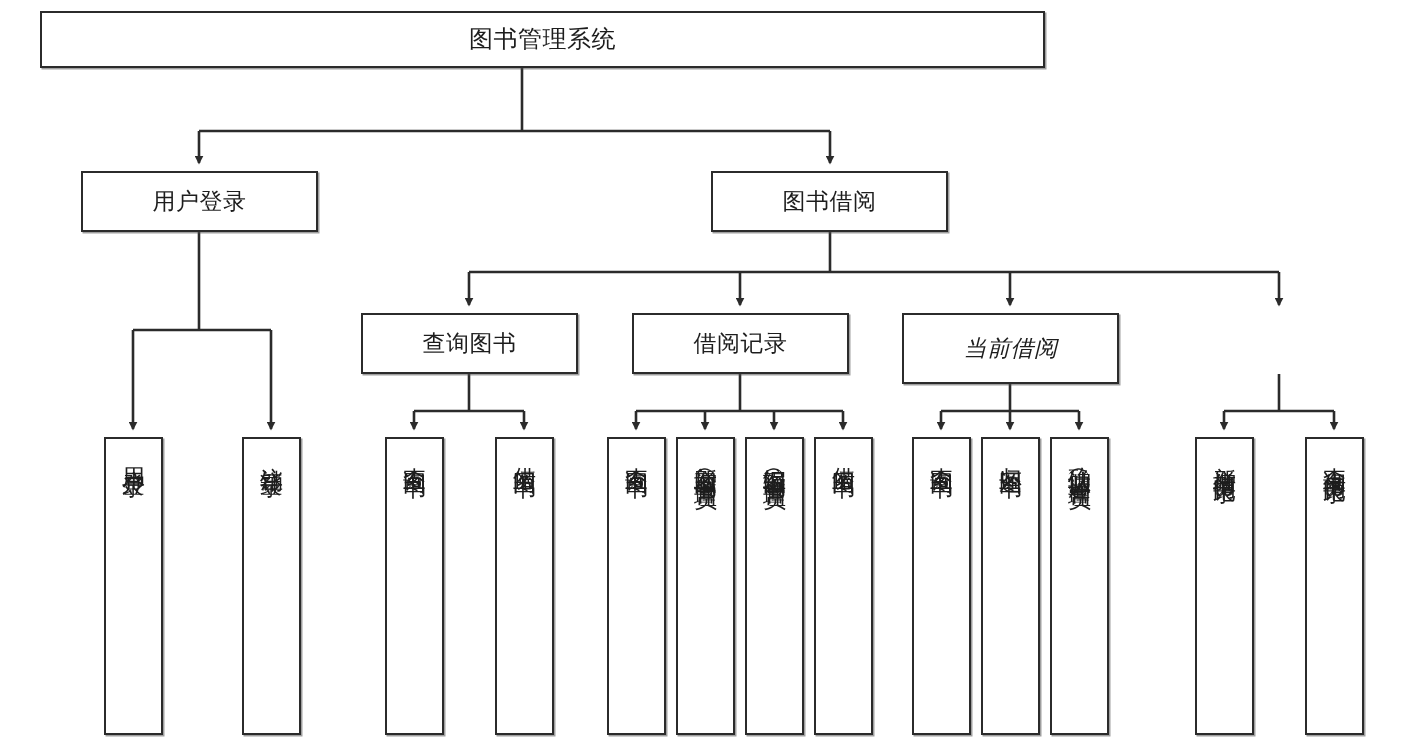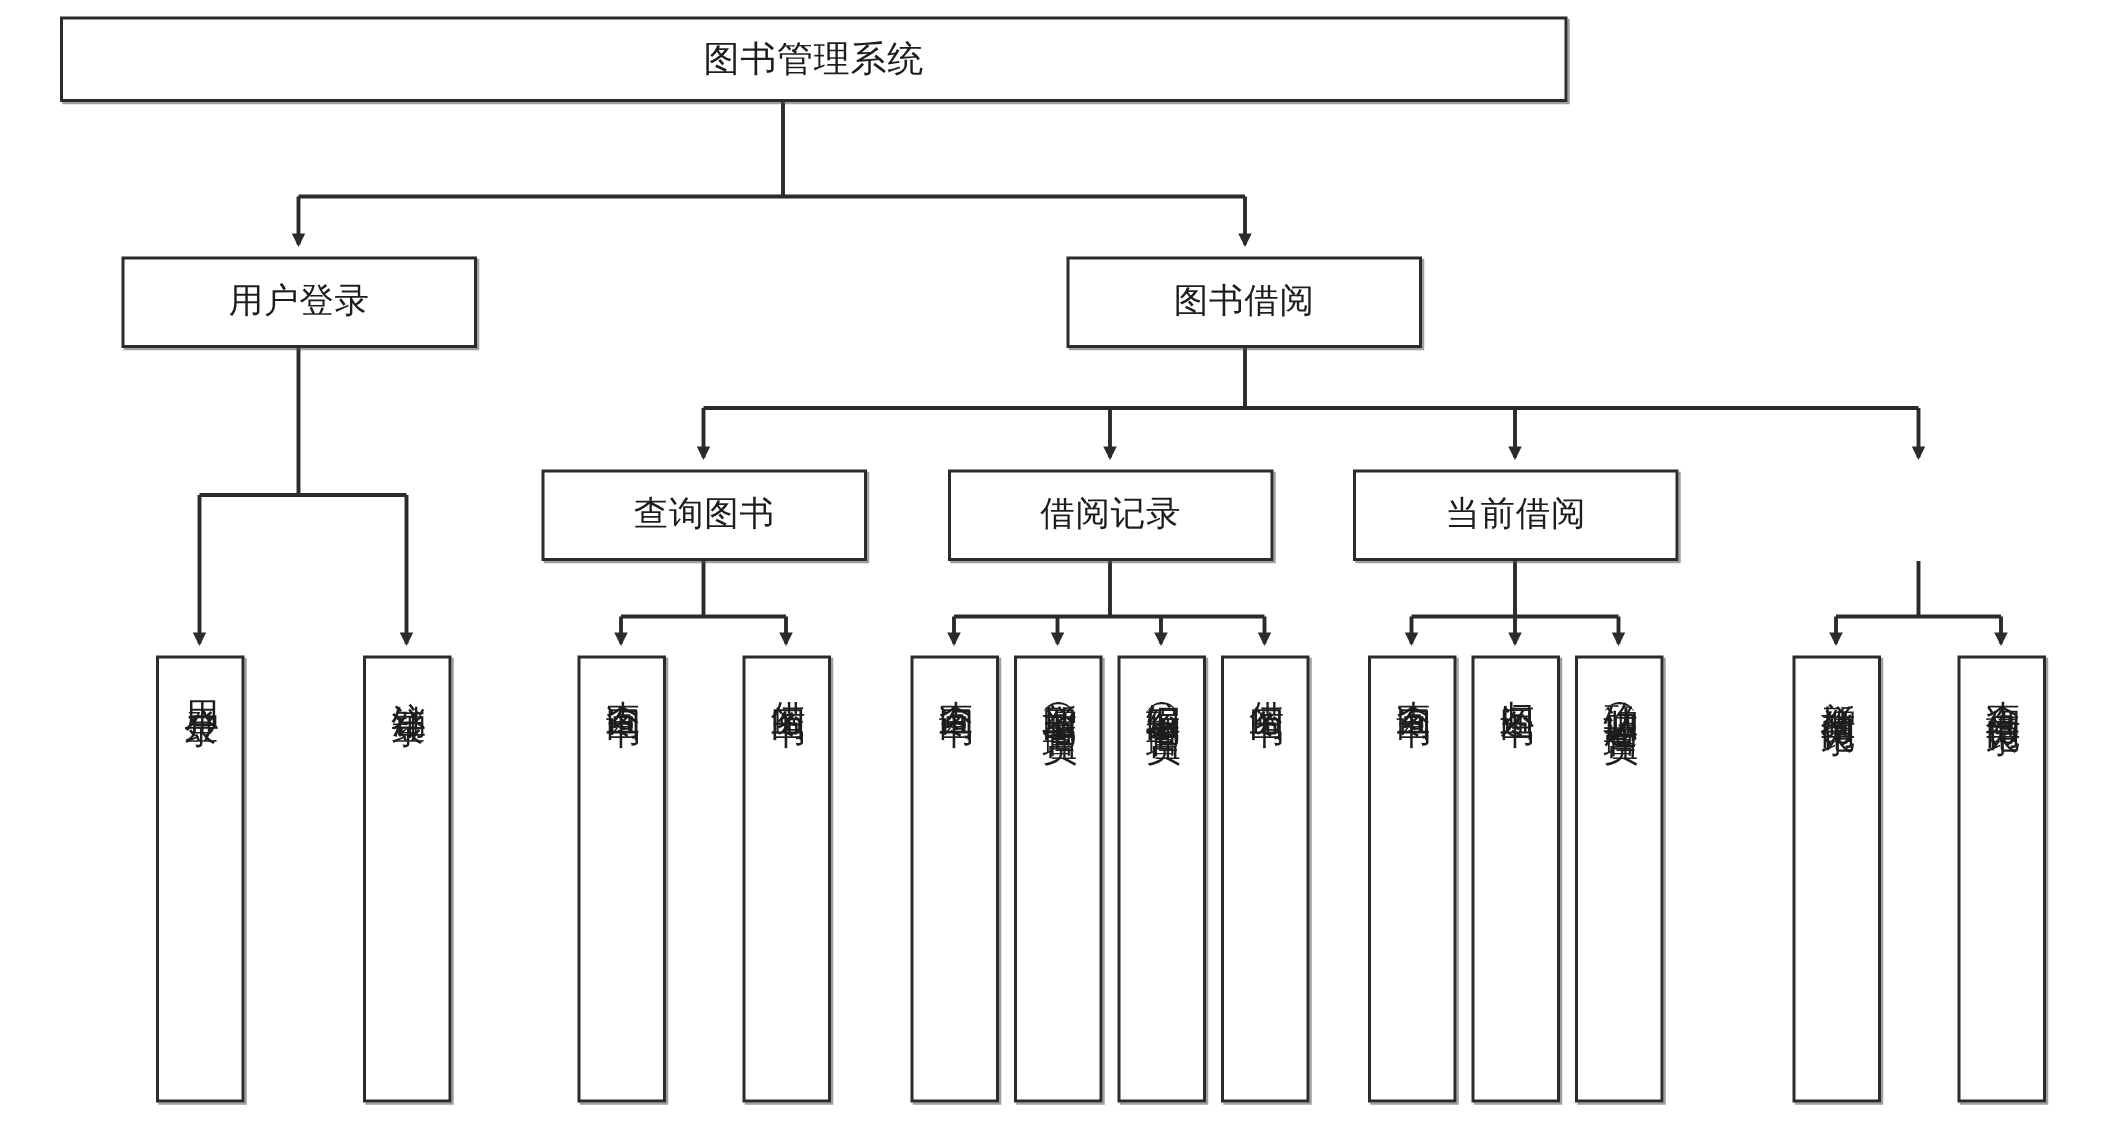--- a/index.html
+++ b/index.html
@@ -142,21 +142,21 @@
   <div class="node horizontal" style="left:711px; top:171px; width:237px; height:61px;">
     <span class="node-label">图书借阅</span>
   </div>
 
   <div class="node horizontal" style="left:361px; top:313px; width:217px; height:61px;">
     <span class="node-label">查询图书</span>
   </div>
   <div class="node horizontal" style="left:632px; top:313px; width:217px; height:61px;">
     <span class="node-label">借阅记录</span>
   </div>
-  <div class="node horizontal" style="left:902px; top:313px; width:217px; height:61px;">
+  <div class="node horizontal" style="left:902px; top:313px; width:217px; height:71px;font-style:italic;">
     <span class="node-label">当前借阅</span>
   </div>
 
   <div class="node vertical" style="left:104px; top:437px; width:59px; height:298px;">
     <span class="node-label">用户登录</span>
   </div>
   <div class="node vertical" style="left:242px; top:437px; width:59px; height:298px;">
     <span class="node-label">注销登录</span>
   </div>
 

